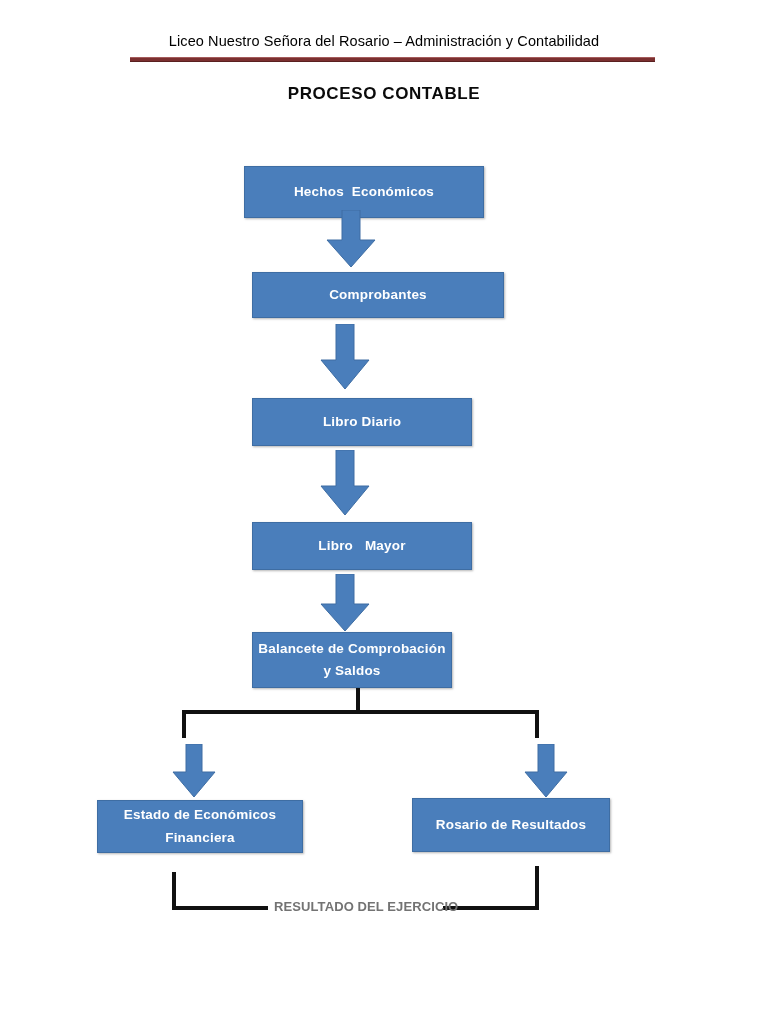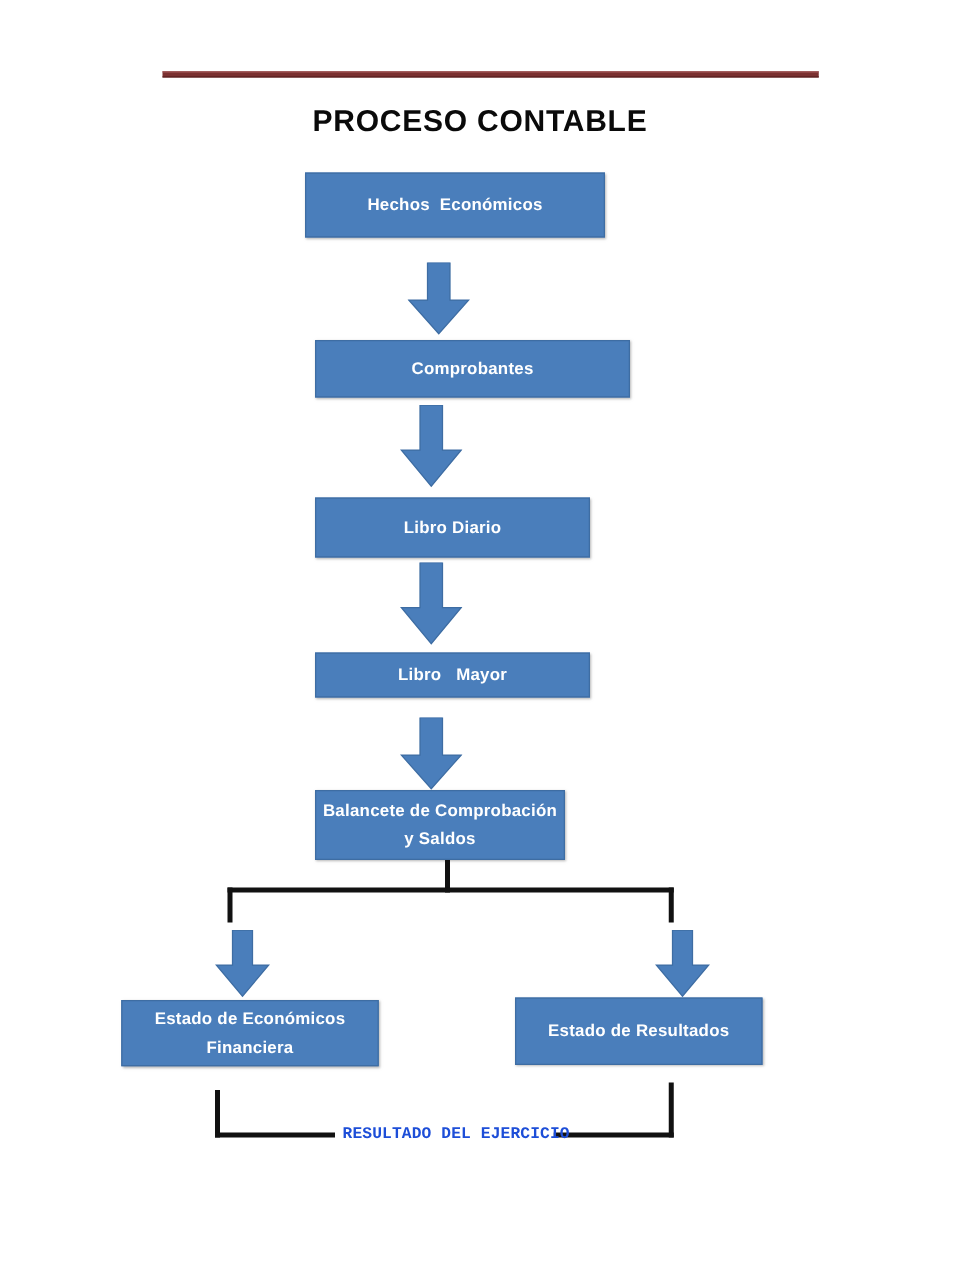--- a/index.html
+++ b/index.html
@@ -44,21 +44,21 @@
   }
 
   
   #diagram-title {
     position: absolute;
     left: 0;
     top: 84px;
     width: 768px;
     text-align: center;
     font-family: "Liberation Sans", sans-serif;
-    font-size: 24px;
+    font-size: 17px;
     font-weight: bold;
     color: #0a0a0a;
     letter-spacing: 0.6px;
   }
 
   
   .flow-box {
     position: absolute;
     background: #4A7EBB;
     border: 1px solid #3E6DA3;
@@ -87,38 +87,39 @@
   .conn-h, .conn-v {
     position: absolute;
     background: #111111;
   }
   .conn-h { height: 4px; }
   .conn-v { width: 4px; }
 
   
   #resultado-label {
     position: absolute;
-    font-family: Liberation Mono, monospace;
+    font-family: Liberation Sans, sans-serif;
     font-weight: bold;
     font-size: 13px;
-    color: #1d4ed8;
+    color: #737373;
     letter-spacing: 0.1px;
     white-space: nowrap;
   }
 </style>
 </head>
 <body>
 
 <div id="page-header">
+  <span id="header-text">Liceo Nuestro Señora del Rosario – Administración y Contabilidad</span>
   <div id="header-rule"></div>
 </div>
 
 <div id="diagram-title">PROCESO CONTABLE</div>
 
-<div class="flow-box" style="left:244px; top:138px; width:240px; height:52px;">Hechos  Económicos</div>
+<div class="flow-box" style="left:244px; top:166px; width:240px; height:52px;">Hechos  Económicos</div>
 
 <div class="block-arrow" style="left:326px; top:210px;">
   <svg width="50" height="58" viewBox="0 0 50 58">
     <polygon points="16,0 34,0 34,30 49,30 25,57 1,30 16,30" fill="#4A7EBB" stroke="#3E6DA3" stroke-width="1"></polygon>
   </svg>
 </div>
 
 <div class="flow-box" style="left:252px; top:272px; width:252px; height:46px;">Comprobantes</div>
 
 <div class="block-arrow" style="left:320px; top:324px;">
@@ -128,21 +129,21 @@
 </div>
 
 <div class="flow-box" style="left:252px; top:398px; width:220px; height:48px;text-align:right;">Libro Diario</div>
 
 <div class="block-arrow" style="left:320px; top:450px;">
   <svg width="50" height="66" viewBox="0 0 50 66">
     <polygon points="16,0 34,0 34,36 49,36 25,65 1,36 16,36" fill="#4A7EBB" stroke="#3E6DA3" stroke-width="1"></polygon>
   </svg>
 </div>
 
-<div class="flow-box" style="left:252px; top:522px; width:220px; height:36px;">Libro   Mayor</div>
+<div class="flow-box" style="left:252px; top:522px; width:220px; height:48px;">Libro   Mayor</div>
 
 <div class="block-arrow" style="left:320px; top:574px;">
   <svg width="50" height="58" viewBox="0 0 50 58">
     <polygon points="16,0 34,0 34,30 49,30 25,57 1,30 16,30" fill="#4A7EBB" stroke="#3E6DA3" stroke-width="1"></polygon>
   </svg>
 </div>
 
 <div class="flow-box" style="left:252px; top:632px; width:200px; height:56px;">Balancete de Comprobación
 y Saldos</div>
 
@@ -159,21 +160,21 @@
 
 <div class="block-arrow" style="left:524px; top:744px;">
   <svg width="44" height="54" viewBox="0 0 44 54">
     <polygon points="14,0 30,0 30,28 43,28 22,53 1,28 14,28" fill="#4A7EBB" stroke="#3E6DA3" stroke-width="1"></polygon>
   </svg>
 </div>
 
 <div class="flow-box" style="left:97px; top:800px; width:206px; height:53px;">Estado de Económicos
 Financiera</div>
 
-<div class="flow-box" style="left:412px; top:798px; width:198px; height:54px;">Estado de Resultados</div>
+<div class="flow-box" style="left:412px; top:798px; width:198px; height:54px;">Rosario de Resultados</div>
 
 <div class="conn-v" style="left:172px; top:872px; height:38px;"></div>
 <div class="conn-h" style="left:172px; top:906px; width:96px;"></div>
 
 <div class="conn-v" style="left:535px; top:866px; height:44px;"></div>
 <div class="conn-h" style="left:443px; top:906px; width:96px;"></div>
 
 <div id="resultado-label" style="left:274px; top:899px;">RESULTADO DEL EJERCICIO</div>
 
 </body></html>

